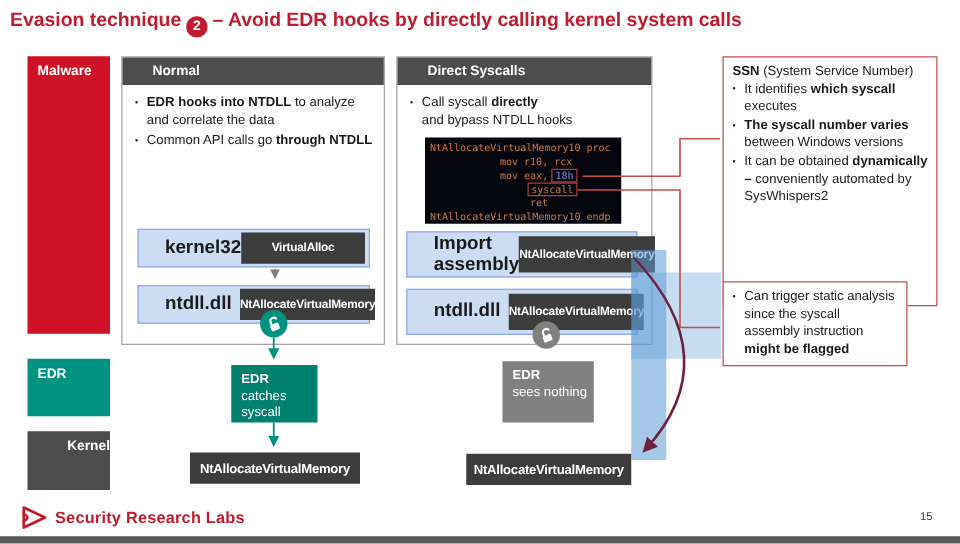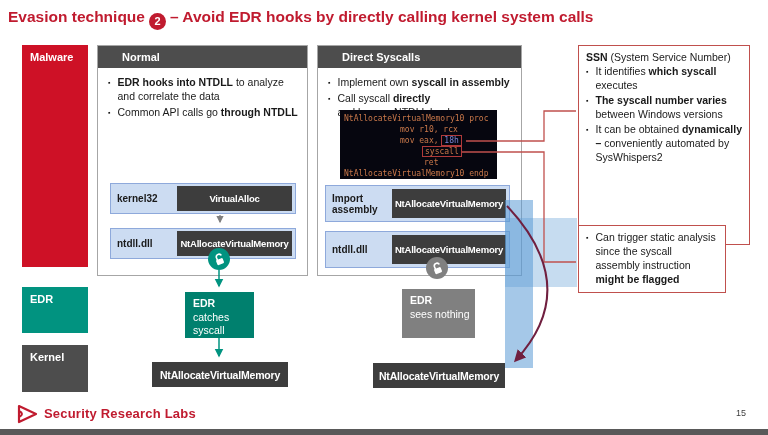--- a/index.html
+++ b/index.html
@@ -9,36 +9,36 @@
 
   
   .title{left:8px;top:8px;width:740px;font-size:15.5px;font-weight:700;color:#c01b2f;}
   .badge{display:inline-flex;width:17px;height:17px;border-radius:50%;background:#c01b2f;color:#fff;
          font-size:11px;font-weight:700;align-items:center;justify-content:center;vertical-align:-3px;margin:0 4px;}
 
   
   .layer{color:#fff;font-weight:700;font-size:11px;padding:6px 0 0 8px;box-sizing:border-box;}
   .malware{left:22px;top:45px;width:66px;height:222px;background:#ce1126;}
   .edr-side{left:22px;top:287px;width:66px;height:46px;background:#019380;}
-  .kernel-side{left:22px;top:345px;width:66px;height:47px;background:#4d4d4d;}
+  .kernel-side{left:22px;top:345px;width:66px;height:47px;background:#4d4d4d;text-align:right;}
 
   
   .col{background:#fff;border:1px solid #a6a6a6;box-sizing:border-box;}
   .col-normal{left:97px;top:45px;width:211px;height:231px;}
   .col-direct{left:317px;top:45px;width:205px;height:231px;}
   .col-head{height:22px;background:#4d4d4d;color:#fff;font-size:11px;font-weight:700;
             line-height:22px;padding-left:24px;}
   .bullets{padding:8px 6px 0 10px;font-size:10.5px;line-height:1.32;}
   .brow{display:flex;gap:7px;margin-bottom:2px;}
   .bm{font-size:7px;line-height:14px;}
   b{font-weight:700;}
 
   
   .librow{background:#ccdcf2;border:1px solid #8ea9db;box-sizing:border-box;display:flex;align-items:center;}
-  .librow .lbl{font-size:10px;font-weight:700;padding-left:6px;flex:0 0 60px;line-height:1.1;}
+  .librow .lbl{font-size:15px;font-weight:700;padding-left:21px;flex:0 0 60px;line-height:1.1;}
   .librow .fn{background:#3d3d3d;color:#fff;font-size:9.5px;font-weight:700;letter-spacing:-0.2px;
               display:flex;align-items:center;justify-content:center;margin-right:3px;flex:1;}
   .n-k32{left:110px;top:183px;width:186px;height:31px;}
   .n-k32 .fn{height:25px;}
   .n-ntdll{left:110px;top:228px;width:186px;height:31px;}
   .n-ntdll .fn{height:25px;}
   .d-import{left:325px;top:185px;width:185px;height:37px;}
   .d-import .fn{height:29px;}
   .d-ntdll{left:325px;top:231px;width:185px;height:37px;}
   .d-ntdll .fn{height:29px;}
@@ -119,24 +119,20 @@
       <div class="brow">
         <span class="bm">▪</span>
         <span><span>Common API calls go </span><b>through NTDLL</b></span>
       </div>
     </div>
   </div>
 
   <div class="abs col col-direct">
     <div class="col-head">Direct Syscalls</div>
     <div class="bullets">
-      <div class="brow">
-        <span class="bm">▪</span>
-        <span><span>Implement own </span><b>syscall in assembly</b></span>
-      </div>
       <div class="brow">
         <span class="bm">▪</span>
         <span><span>Call syscall </span><b>directly</b><br>
           <span>and bypass NTDLL hooks</span></span>
       </div>
     </div>
   </div>
 
   <div class="abs code">
     <div>NtAllocateVirtualMemory10 proc</div>

